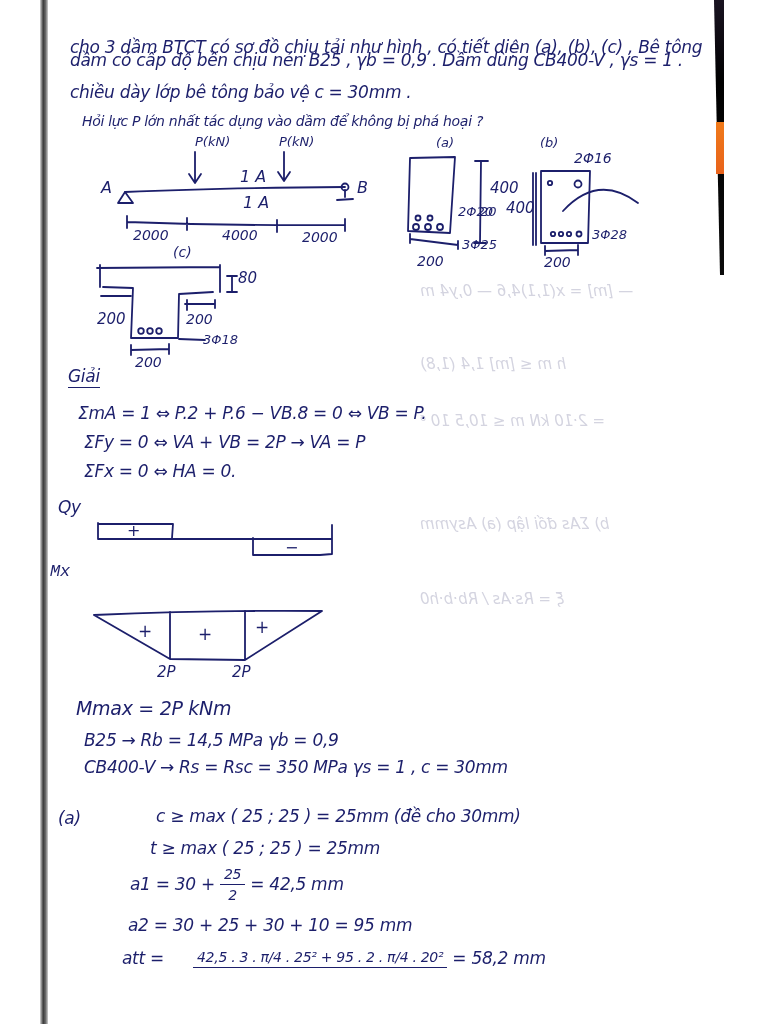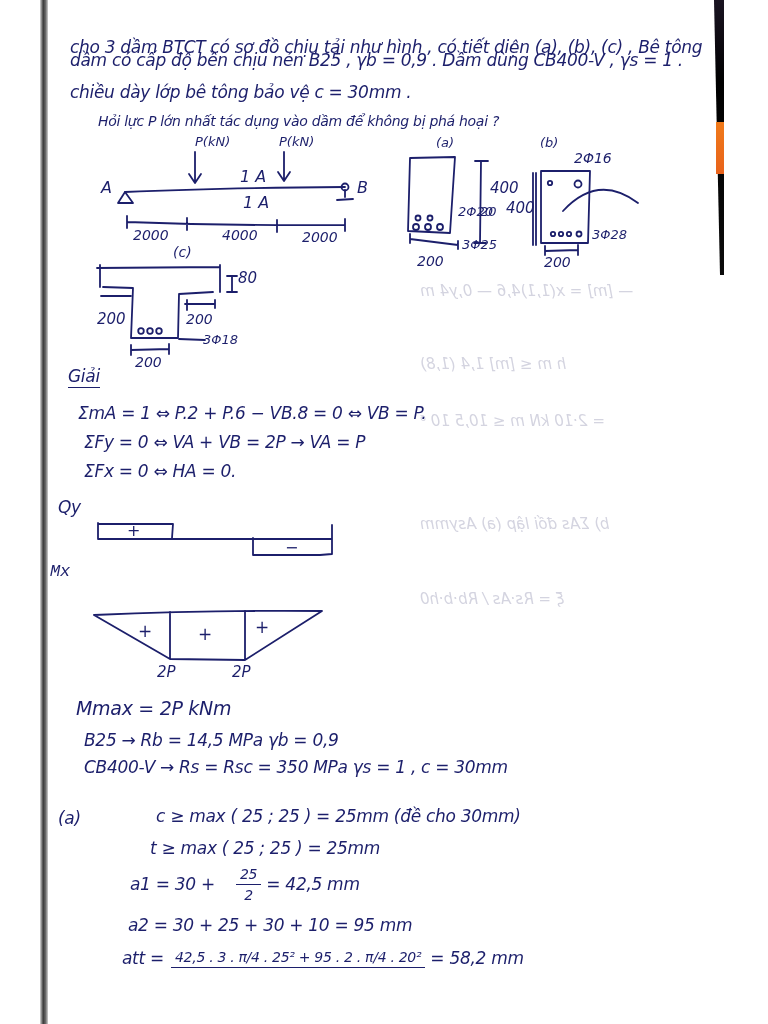--- a/index.html
+++ b/index.html
@@ -22,21 +22,21 @@
   }
   .edge-orange {
     position: absolute; left: 716px; top: 122px; width: 8px; height: 52px;
     background: linear-gradient(to bottom, #f07a1a, #e8621b);
   }
   .line {
     position: absolute; white-space: nowrap;
     font-family: "DejaVu Sans", sans-serif; font-style: oblique;
     color: #1c1f6b; font-size: 17px; letter-spacing: -0.3px;
   }
-  .small { font-size: 14px; margin-left: 16px; }
+  .small { font-size: 14px; }
   .big { font-size: 19px; }
   svg { position: absolute; overflow: visible; }
   svg text { font-family: "DejaVu Sans", sans-serif; font-style: oblique; fill: #1c1f6b; }
   .stroke { stroke: #1c1f6b; stroke-width: 1.8; fill: none; stroke-linecap: round; stroke-linejoin: round; }
   .faint {
     position: absolute; font-family: "DejaVu Sans", sans-serif; font-style: oblique;
     color: #d4d4e0; font-size: 15px; white-space: nowrap; transform: scaleX(-1);
   }
   .underline { border-bottom: 1.6px solid #1c1f6b; padding-bottom: 1px; }
   .frac { display: inline-block; vertical-align: middle; text-align: center; }
@@ -176,17 +176,17 @@
     <span class="num">25</span>
     <span class="den">2</span>
   </span>
   <span>= 42,5 mm</span>
 </div>
 
 <div class="line" style="left:128px;top:915px;">a2 = 30 + 25 + 30 + 10 = 95 mm</div>
 
 <div class="line" style="left:122px;top:947px;">
   <span style="vertical-align:middle;">att =</span>
-  <span class="frac small" style="margin-left:2px;">
+  <span class="frac small" style="margin-left:24px;">
     <span class="num">42,5 . 3 . π/4 . 25² + 95 . 2 . π/4 . 20²</span>
   </span>
   <span style="vertical-align:middle;">= 58,2 mm</span>
 </div>
 
 </body></html>

